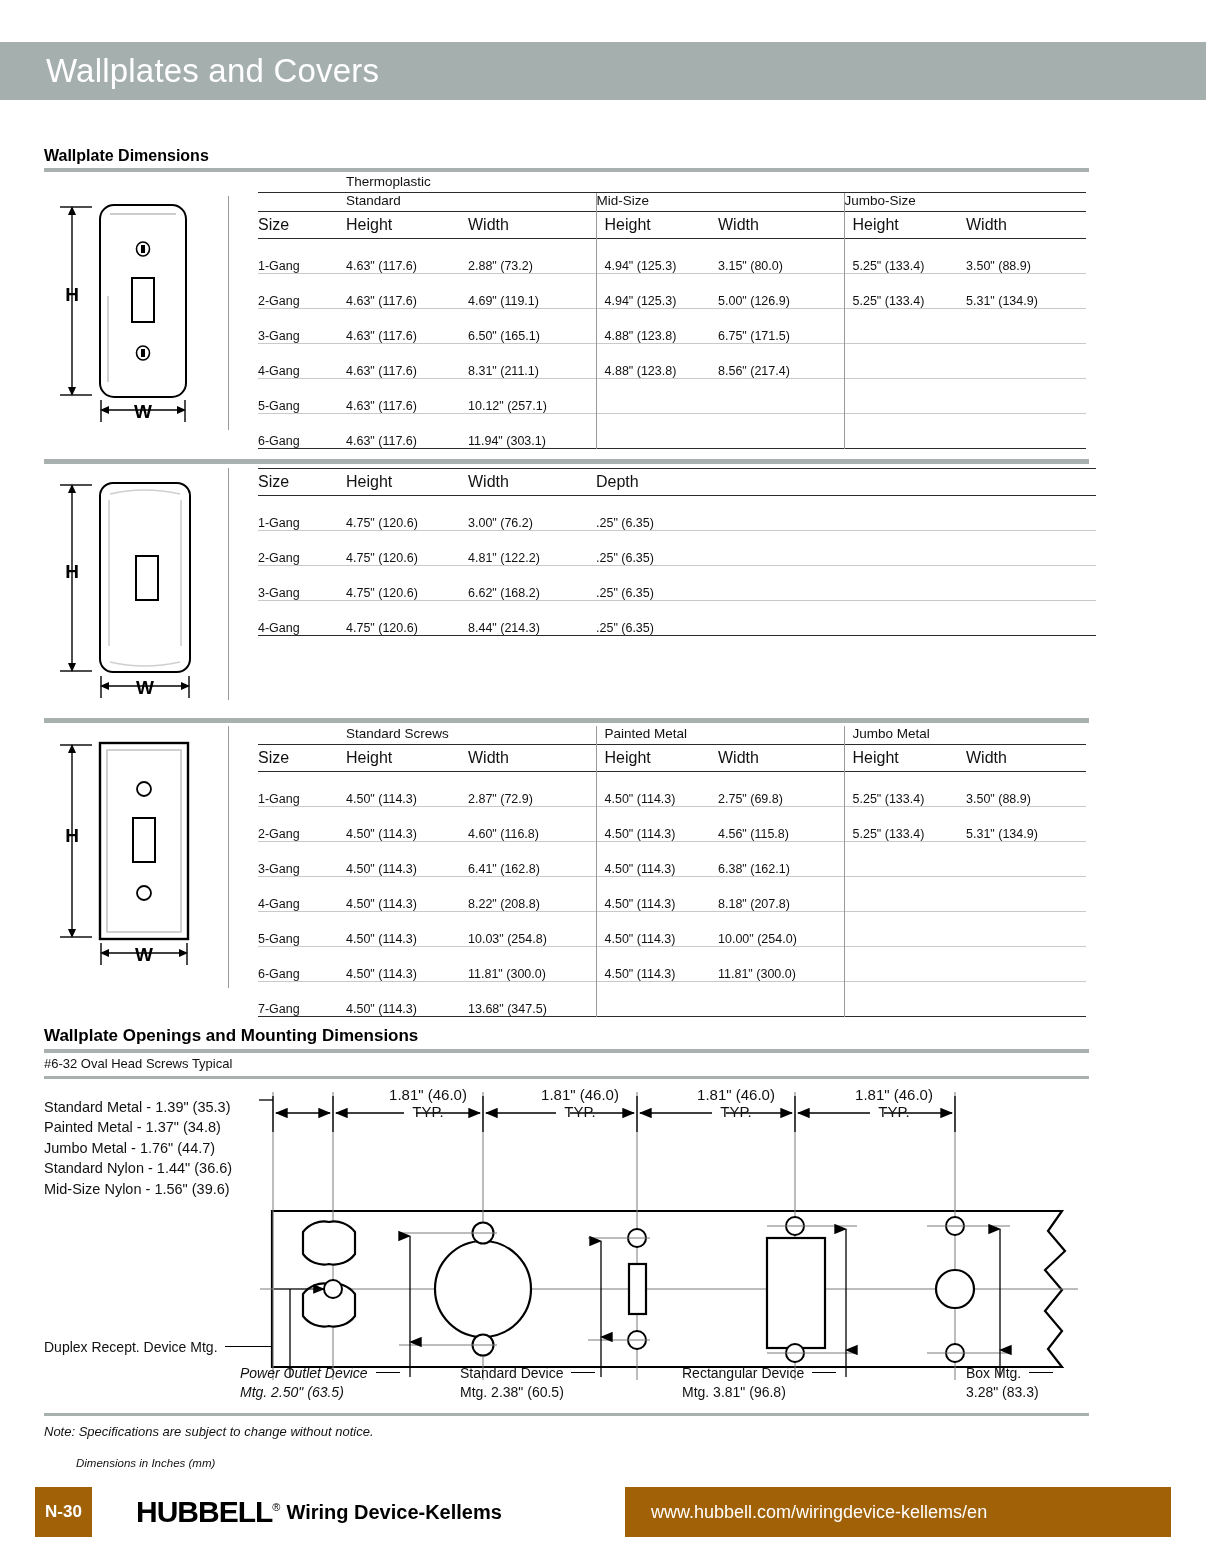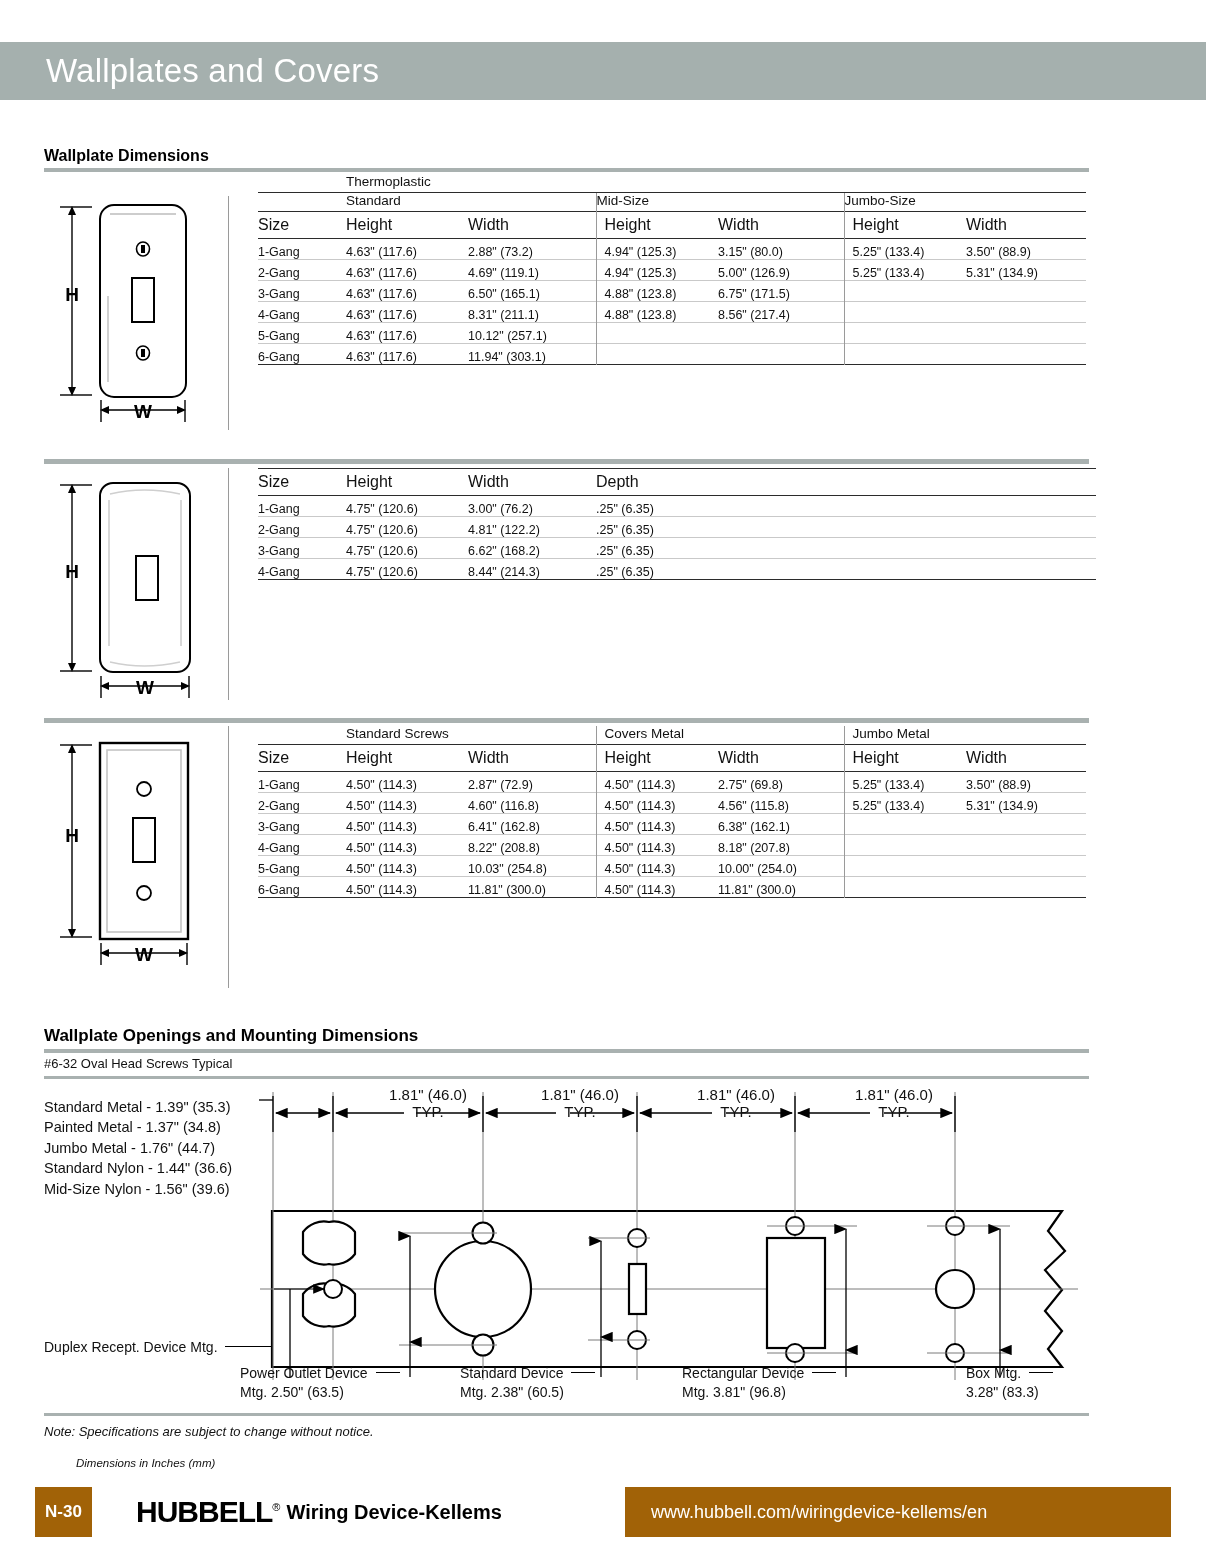--- a/index.html
+++ b/index.html
@@ -54,21 +54,21 @@
   .grp-title{
     font-weight:bold; font-size:13.5px;
     padding-bottom:3px !important;
   }
   .grp-center{ text-align:right; }
   .colhead td{
     font-size:16px;
     padding-top:4px !important;
     padding-bottom:4px !important;
   }
-  .row-cell{ height:21px; }
+  .row-cell{ height:35px; }
   .bdr-top-dark{ border-top:1.3px solid #2b2b2b; }
   .bdr-top-light{ border-top:1px solid #c9c9c9; }
   .bdr-left{ border-left:1px solid #9a9a9a; }
   .pl{ padding-left:8px !important; }
 
   
   .plate-fig{ position:absolute; }
 
   
   .drawing{ position:absolute; left:0; top:1080px; width:1206px; height:290px; }
@@ -359,21 +359,21 @@
         <col style="width:128px">
       <col style="width:122px">
         <col style="width:126px">
         <col style="width:122px">
         <col style="width:120px">
     </colgroup>
     <tbody>
       <tr>
         <td></td>
         <td colspan="2" class="grp-title">Standard Screws</td>
-        <td colspan="2" class="grp-title bdr-left pl">Covers Metal</td>
+        <td colspan="2" class="grp-title bdr-left pl">Painted Metal</td>
         <td colspan="2" class="grp-title bdr-left pl">Jumbo Metal</td>
       </tr>
       <tr class="colhead">
         <td class="bdr-top-dark">Size</td>
         <td class="bdr-top-dark">Height</td>
         <td class="bdr-top-dark">Width</td>
         <td class="bdr-top-dark bdr-left pl">Height</td>
         <td class="bdr-top-dark">Width</td>
         <td class="bdr-top-dark bdr-left pl">Height</td>
         <td class="bdr-top-dark">Width</td>
@@ -422,20 +422,29 @@
         <td class="bdr-top-light">10.00" (254.0)</td>
         <td class="bdr-top-light bdr-left pl"></td>
         <td class="bdr-top-light"></td>
       </tr>
       <tr class="row-cell">
         <td class="bdr-top-light">6-Gang</td>
         <td class="bdr-top-light">4.50" (114.3)</td>
         <td class="bdr-top-light">11.81" (300.0)</td>
         <td class="bdr-top-light bdr-left pl">4.50" (114.3)</td>
         <td class="bdr-top-light">11.81" (300.0)</td>
+        <td class="bdr-top-light bdr-left pl"></td>
+        <td class="bdr-top-light"></td>
+      </tr>
+      <tr class="row-cell">
+        <td class="bdr-top-light">7-Gang</td>
+        <td class="bdr-top-light">4.50" (114.3)</td>
+        <td class="bdr-top-light">13.68" (347.5)</td>
+        <td class="bdr-top-light bdr-left pl"></td>
+        <td class="bdr-top-light"></td>
         <td class="bdr-top-light bdr-left pl"></td>
         <td class="bdr-top-light"></td>
       </tr>
       <tr>
           <td colspan="7" style="border-top:1.3px solid #2b2b2b; height:1px;"></td>
         </tr>
     </tbody>
   </table>
 </div>
 
@@ -566,21 +575,21 @@
 <div style="position:absolute; left:834px; top:1086px; width:120px; text-align:center; font-size:15px; line-height:17px;">
   <div>1.81" (46.0)</div>
   <div>TYP.</div>
 </div>
 
 <div class="botlabels" style="left:44px; top:1338px;">
   <span>Duplex Recept. Device Mtg.</span>
   <span style="display:inline-block; width:46px; border-bottom:1.4px solid #000; vertical-align:5px; margin-left:4px;"></span>
 </div>
 
-<div class="botlabels" style="left:240px; top:1364px;">
+<div class="botlabels" style="left:240px; top:1364px;font-style:italic;">
   <div>
     <span>Power Outlet Device</span>
     <span style="display:inline-block; width:24px; border-bottom:1.4px solid #000; vertical-align:5px; margin-left:4px;"></span>
   </div>
   <div>Mtg. 2.50" (63.5)</div>
 </div>
 
 <div class="botlabels" style="left:460px; top:1364px;">
   <div>
     <span>Standard Device</span>

